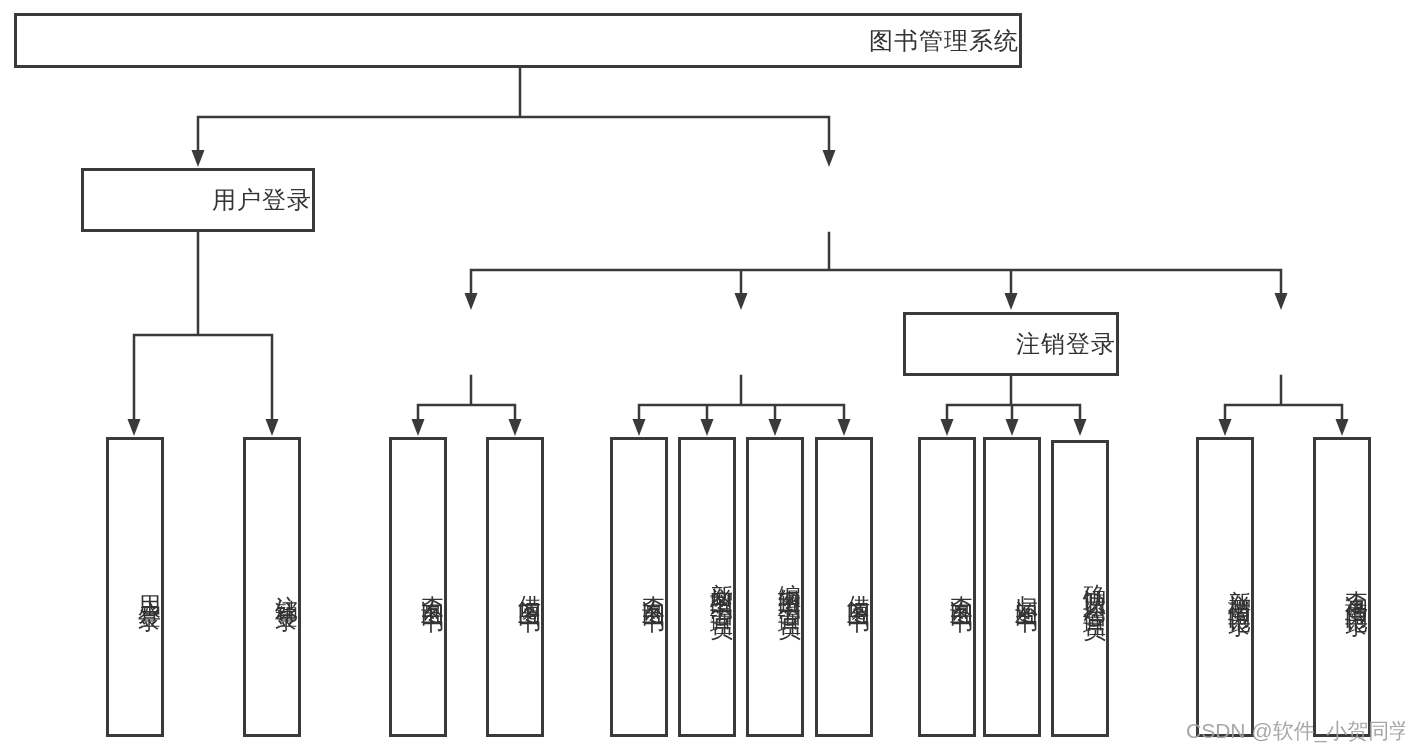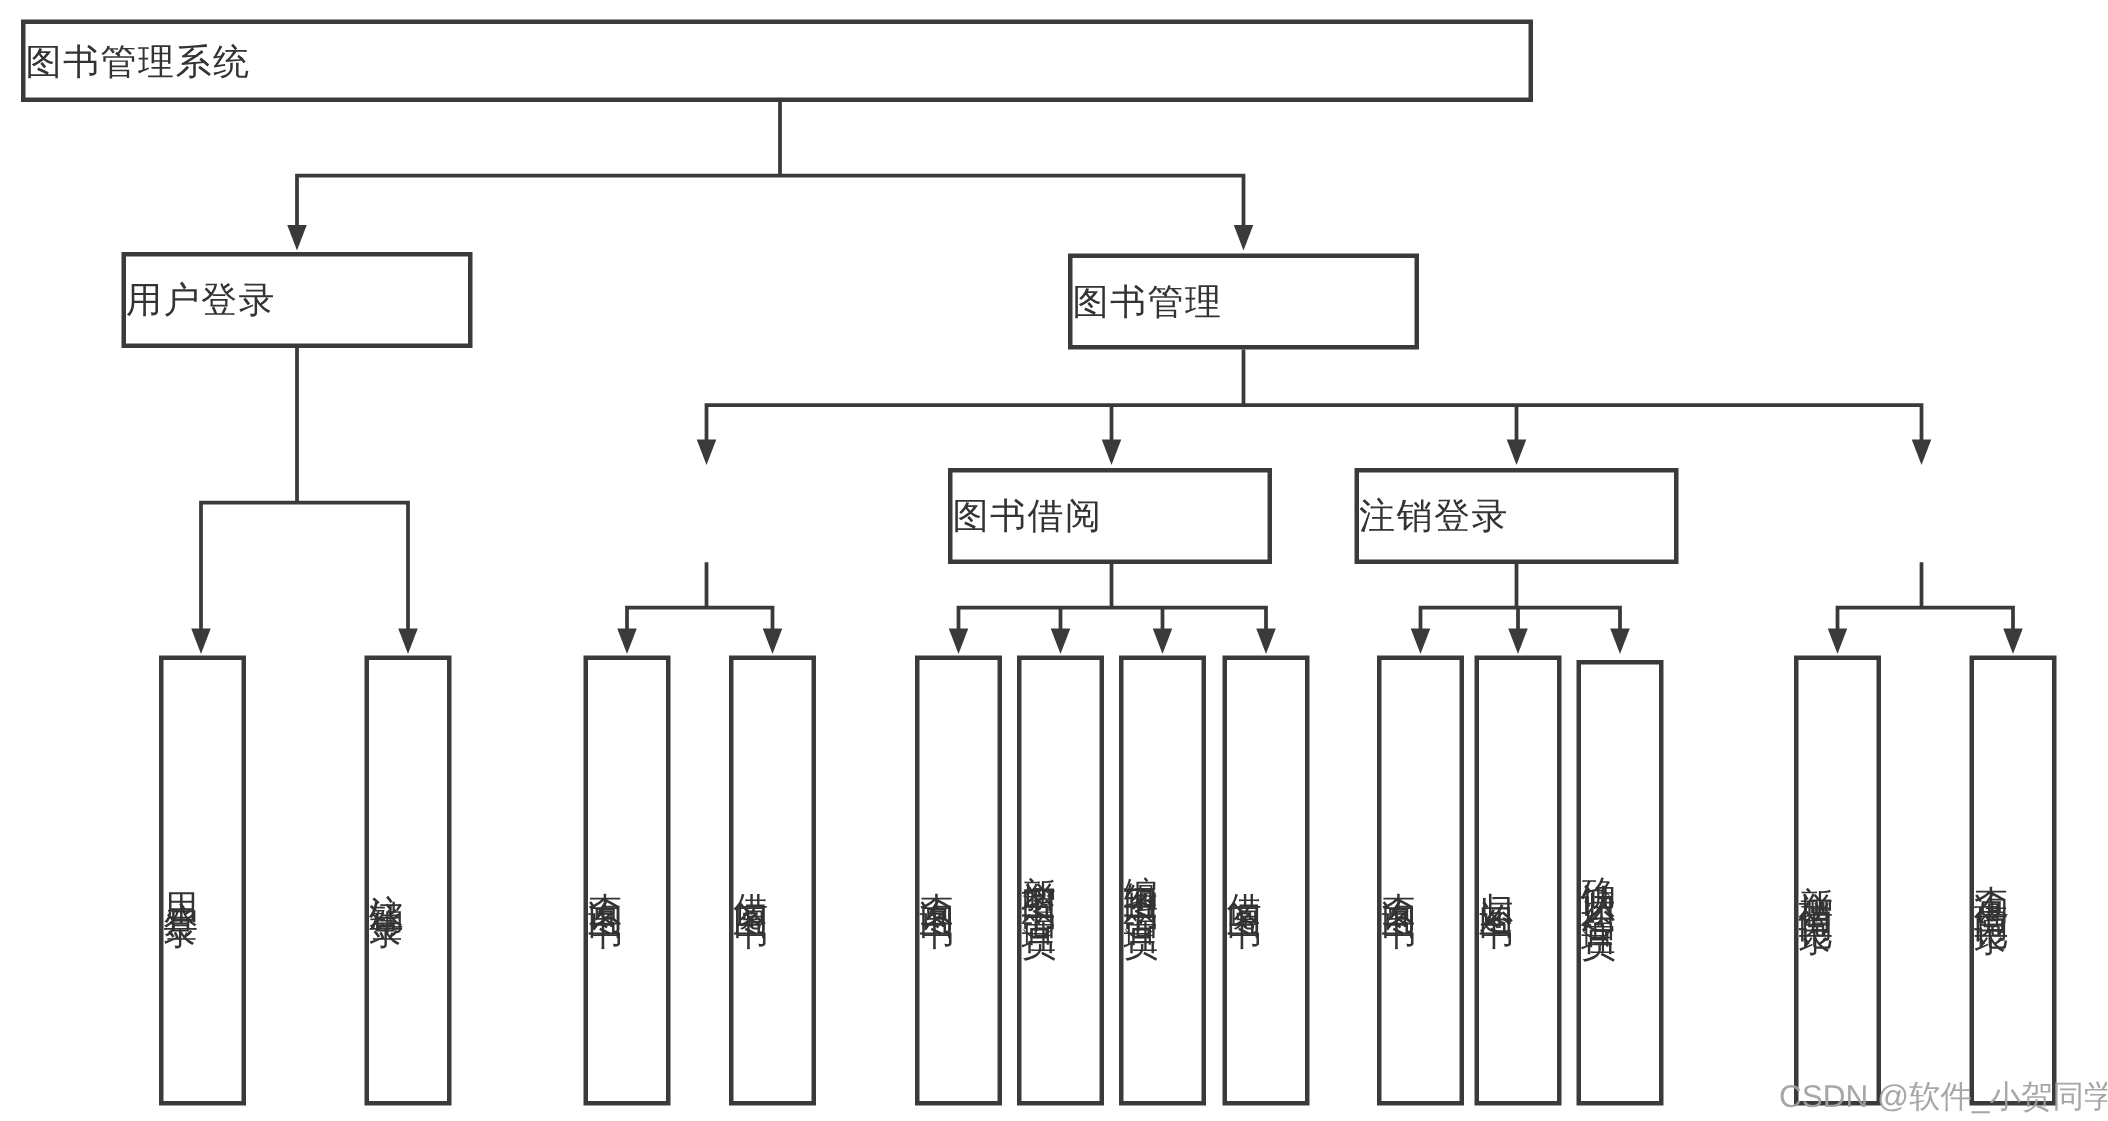--- a/index.html
+++ b/index.html
@@ -17,21 +17,21 @@
     width: 1405px; height: 747px;
     z-index: 1;
   }
   .node {
     position: absolute;
     background: #ffffff;
     border: 3px solid #3a3a3a;
     box-sizing: border-box;
     display: flex;
     align-items: center;
-    justify-content: flex-start;
+    justify-content: flex-end;
     color: #333333;
     z-index: 2;
   }
   .h-node { font-size: 24px; letter-spacing: 1px; }
   .v-node .label {
     writing-mode: vertical-rl;
     text-orientation: mixed;
     font-size: 23px;
     letter-spacing: 5px;
     line-height: 1;
@@ -86,27 +86,21 @@
     </g>
   </svg>
 
   <div class="node h-node" style="left:14px; top:13px; width:1008px; height:55px;">
     <span class="label">图书管理系统</span>
   </div>
 
   <div class="node h-node" style="left:81px; top:168px; width:234px; height:64px;">
     <span class="label">用户登录</span>
   </div>
-  <div class="node h-node" style="left:712px; top:169px; width:234px; height:64px;">
-    <span class="label">图书管理</span>
-  </div>
 
-  <div class="node h-node" style="left:632px; top:312px; width:216px; height:64px;">
-    <span class="label">图书借阅</span>
-  </div>
   <div class="node h-node" style="left:903px; top:312px; width:216px; height:64px;">
     <span class="label">注销登录</span>
   </div>
 
   <div class="node v-node" style="left:106px; top:437px; width:58px; height:300px;">
     <span class="label">用户登录</span>
   </div>
   <div class="node v-node" style="left:243px; top:437px; width:58px; height:300px;">
     <span class="label">注销登录</span>
   </div>

